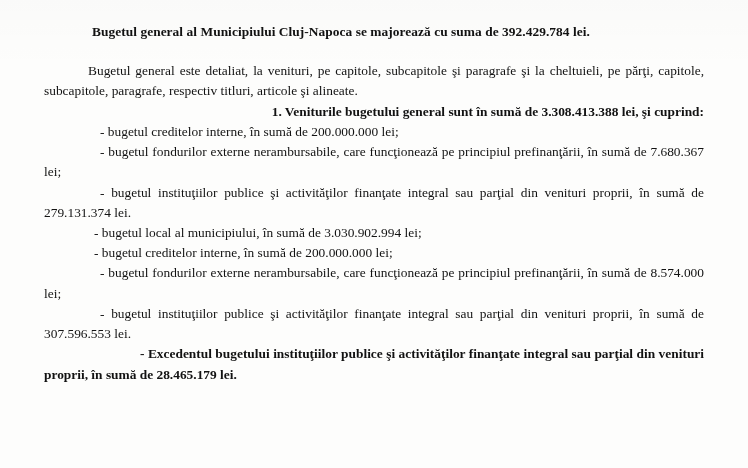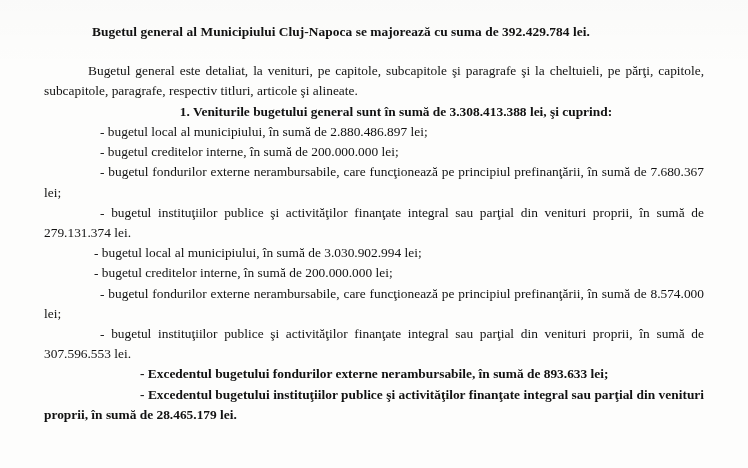--- a/index.html
+++ b/index.html
@@ -50,21 +50,21 @@
   .intro {
     font-weight: normal;
     text-indent: 44px;
     line-height: 20.4px;
   }
 
   
   .section-head {
     font-weight: bold;
     text-indent: 44px;
-    text-align: center;
+    text-align: right;
     line-height: 20.2px;
   }
 
   
   .bullet {
     text-indent: 56px;
     line-height: 20.2px;
   }
   .bullet.tight { text-indent: 50px; }
 
@@ -82,37 +82,35 @@
   <div class="doc">
 
     <p class="title">Bugetul general al Municipiului Cluj-Napoca se  majorează cu suma de   392.429.784 lei.</p>
 
     <div class="gap-after-title"></div>
 
     <p class="intro">Bugetul general   este detaliat, la venituri, pe capitole, subcapitole şi paragrafe şi la cheltuieli, pe părţi, capitole, subcapitole, paragrafe, respectiv titluri, articole şi alineate.</p>
 
     <p class="section-head">1. Veniturile bugetului general sunt în sumă de  3.308.413.388 lei, şi cuprind:</p>
 
-    <p class="bullet">- bugetul local al municipiului, în sumă de 2.880.486.897 lei;</p>
 
     <p class="bullet">- bugetul creditelor interne, în sumă de 200.000.000 lei;</p>
 
     <p class="bullet">- bugetul fondurilor externe nerambursabile, care funcţionează pe principiul prefinanţării, în sumă de 7.680.367 lei;</p>
 
     <p class="bullet">- bugetul instituţiilor publice şi activităţilor finanţate integral sau parţial din venituri proprii,  în sumă de  279.131.374 lei.</p>
 
 
     <p class="bullet tight">-  bugetul local al municipiului, în sumă de  3.030.902.994 lei;</p>
 
     <p class="bullet tight">-  bugetul creditelor interne, în sumă de 200.000.000 lei;</p>
 
     <p class="bullet">- bugetul fondurilor externe nerambursabile, care funcţionează pe principiul prefinanţării, în sumă de 8.574.000 lei;</p>
 
     <p class="bullet">- bugetul instituţiilor publice şi activităţilor finanţate integral sau parţial din venituri proprii,  în sumă de  307.596.553  lei.</p>
 
 
 
-    <p class="bullet-bold">-  Excedentul  bugetului fondurilor externe nerambursabile,  în sumă de 893.633 lei;</p>
 
     <p class="bullet-bold">- Excedentul bugetului instituţiilor publice şi activităţilor finanţate integral sau parţial din venituri proprii,  în sumă de 28.465.179 lei.</p>
 
   </div>
 </div>
 
 </body></html>

